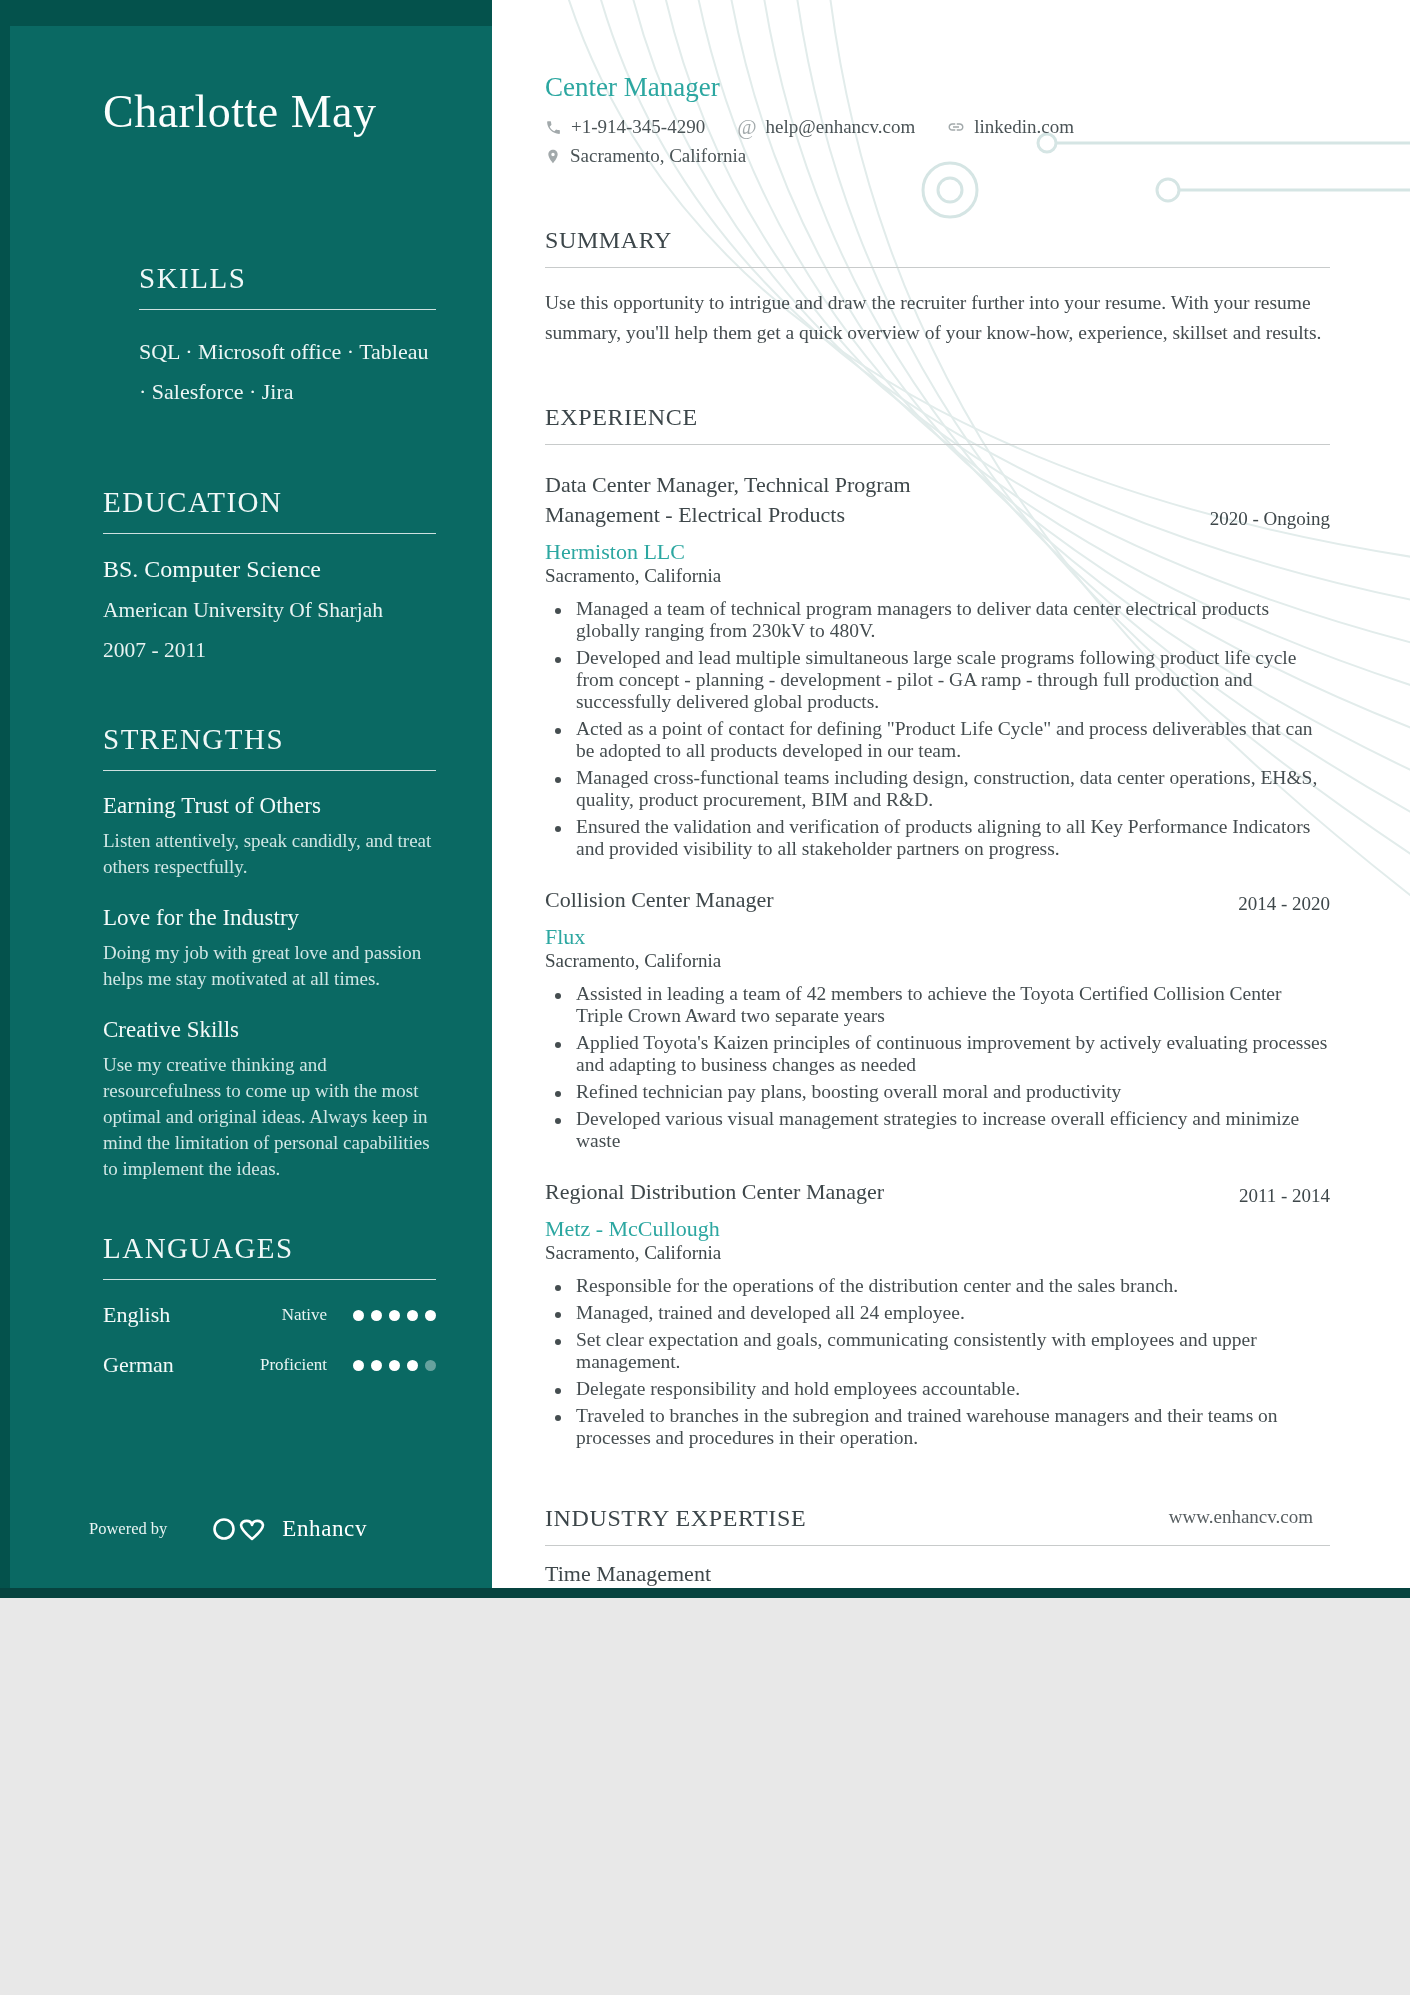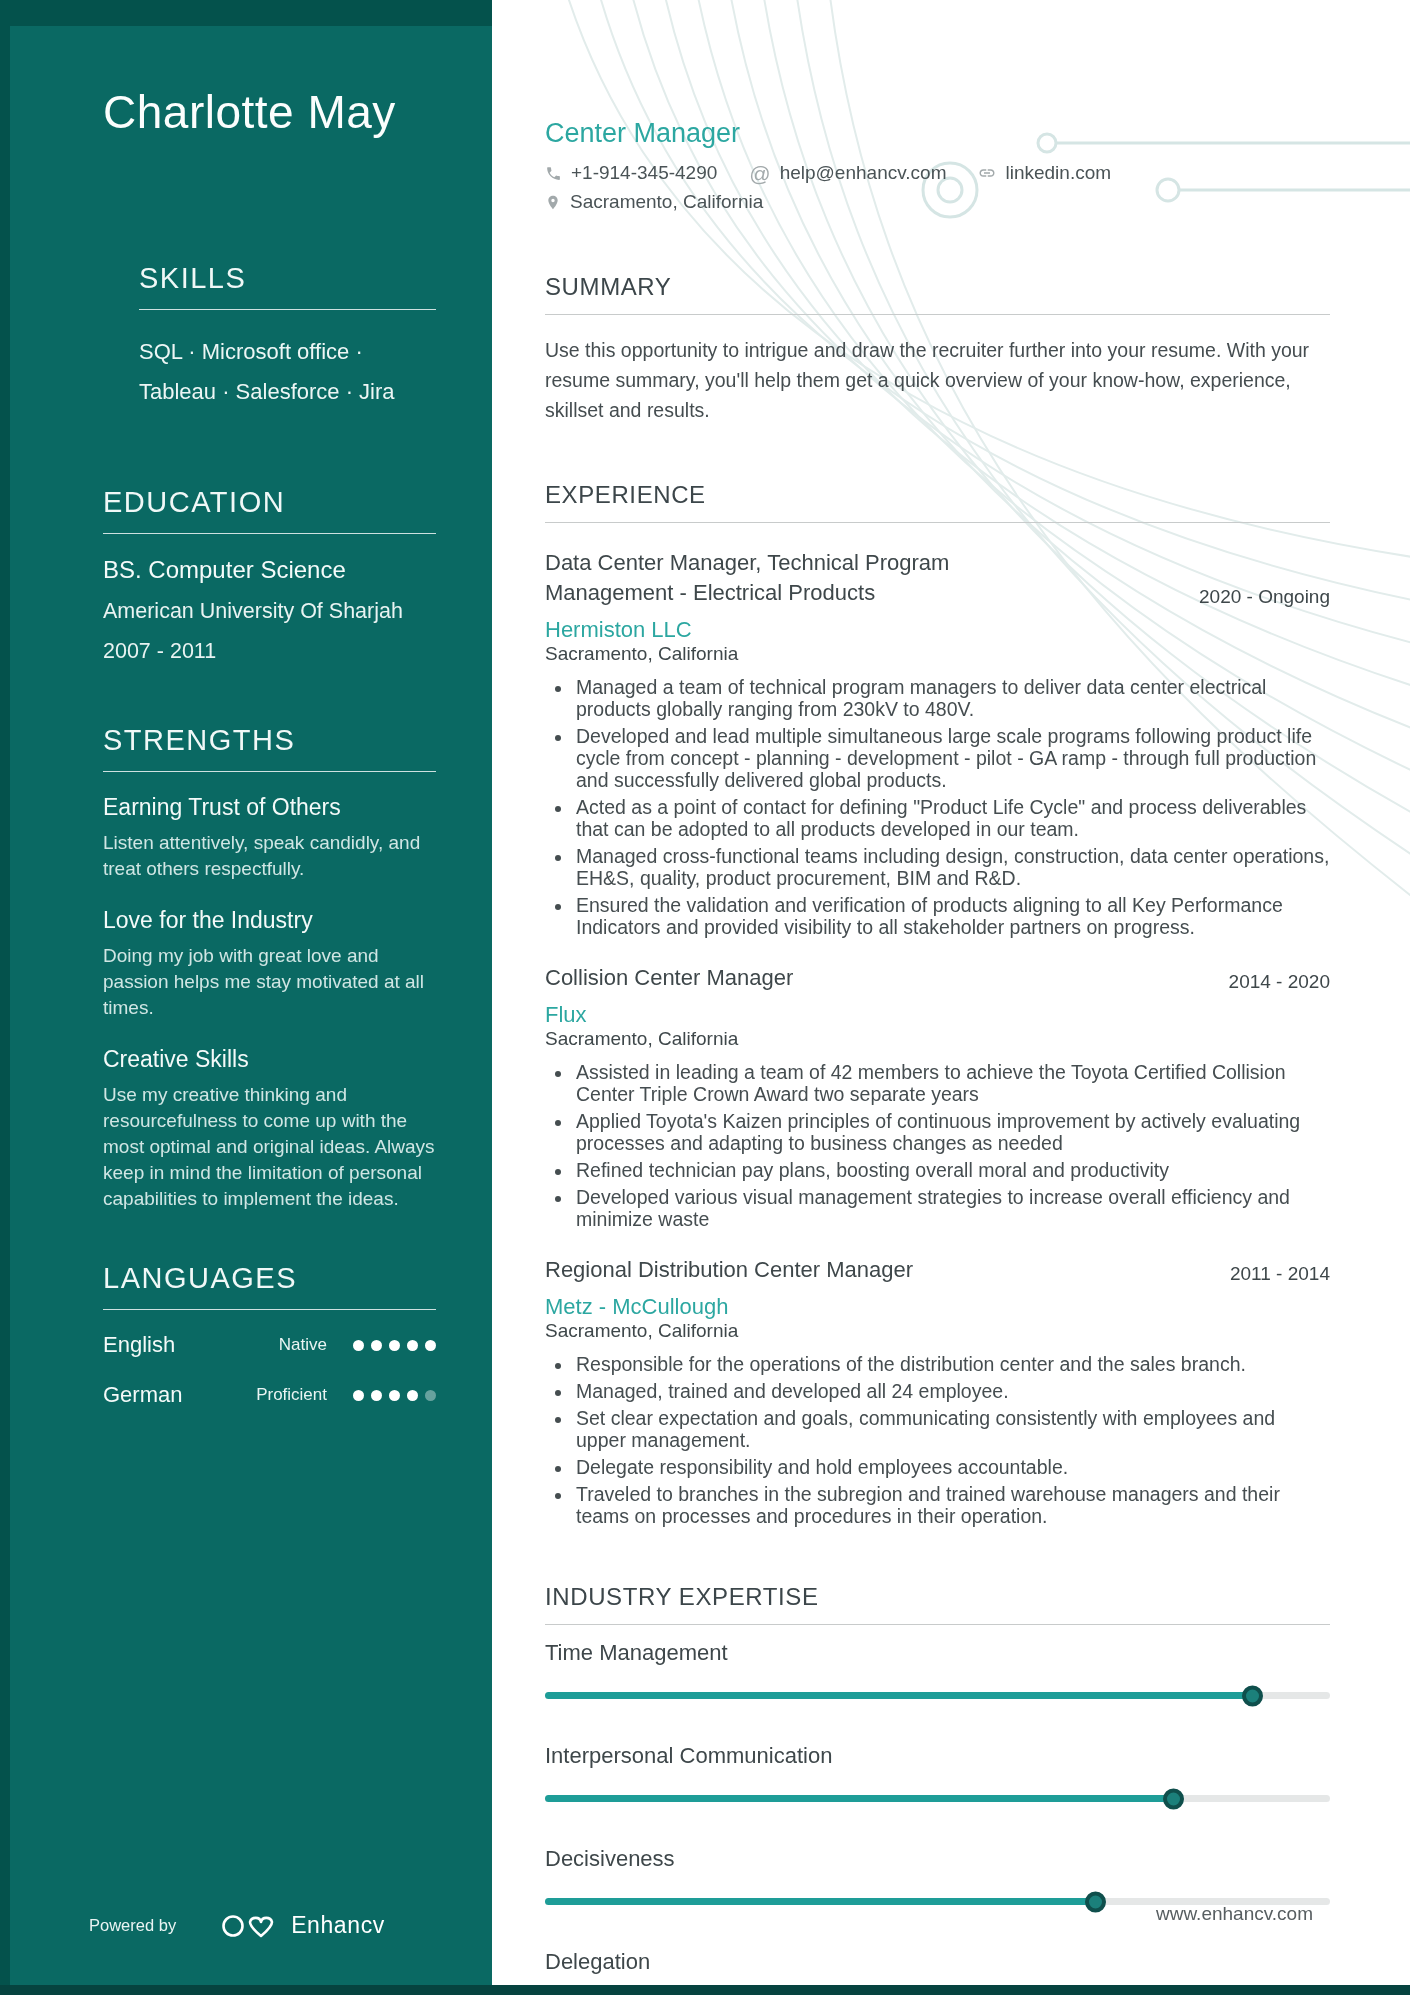--- a/index.html
+++ b/index.html
@@ -1,17 +1,17 @@
 <!DOCTYPE html>
 <html><head>
 <meta charset="utf-8">
 <style>
   html,body{margin:0;padding:0;background:#e8e8e8;}
-  .page{position:relative;width:1410px;height:1995px;background:#ffffff;overflow:hidden;
-        font-family:Liberation Sans, sans-serif;margin:0 auto;}
+  .page{position:relative;width:1410px;height:1598px;background:#ffffff;overflow:hidden;
+        font-family:Liberation Serif, serif;margin:0 auto;}
 
   
   .sidebar{position:absolute;left:0;top:0;width:492px;height:100%;background:#0A6963;
            box-sizing:border-box;padding:0 56px 0 103px;color:#fff;z-index:2;}
   .top-band{position:absolute;left:0;top:0;width:492px;height:26px;background:#04524C;z-index:3;}
   .left-strip{position:absolute;left:0;top:0;width:10px;height:100%;background:#04524C;z-index:3;}
   .name{margin:88px 0 0;font-size:46px;font-weight:300;letter-spacing:.5px;color:#FBFEFD;line-height:1.05;}
   .side-sec h2{font-size:29px;font-weight:300;letter-spacing:1.5px;color:#F0F8F7;margin:0 0 14px;}
   .side-rule{border:none;border-top:1px solid rgba(255,255,255,.8);margin:0 0 22px;}
   .sec-skills{margin-top:126px;margin-left:36px;}
@@ -33,21 +33,21 @@
   .dot.dim{background:rgba(255,255,255,.38);}
   .side-footer{position:absolute;left:89px;right:56px;bottom:56px;display:flex;align-items:center;}
   .powered{font-size:16.5px;color:#EAF4F3;font-weight:300;}
   .logo{margin-left:44px;display:block;}
   .brand{font-size:23px;letter-spacing:.6px;margin-left:13px;color:#fff;font-weight:400;}
 
   
   .main{position:absolute;left:492px;top:0;right:0;bottom:0;box-sizing:border-box;padding:0 80px 0 53px;}
   .deco{position:absolute;left:0;top:0;pointer-events:none;z-index:0;}
   .content{position:relative;z-index:1;}
-  .role-title{font-size:27px;color:#2CA7A1;margin:118px 0 0;font-weight:400;}
+  .role-title{font-size:27px;color:#2CA7A1;margin:72px 0 0;font-weight:400;}
   .contact-row{display:flex;align-items:center;gap:32px;margin-top:13px;}
   .contact-row.second{margin-top:7px;}
   .contact-item{display:flex;align-items:center;gap:9px;font-size:19px;color:#4A5356;}
   .cicon{fill:#A2A9AB;flex:none;}
   .at{font-size:21px;color:#A2A9AB;line-height:1;}
   .main-h{font-size:24px;color:#3C464A;letter-spacing:.6px;font-weight:400;margin:0 0 13px;}
   .main-rule{border:none;border-top:1px solid #C8CBCB;margin:0;position:relative;}
   .summary-rule::after{content:"";position:absolute;right:-8px;top:-9px;width:13px;height:13px;
       border:3px solid #CFE3E2;border-radius:50%;background:#fff;}
   .summary-sec{margin-top:60px;}

